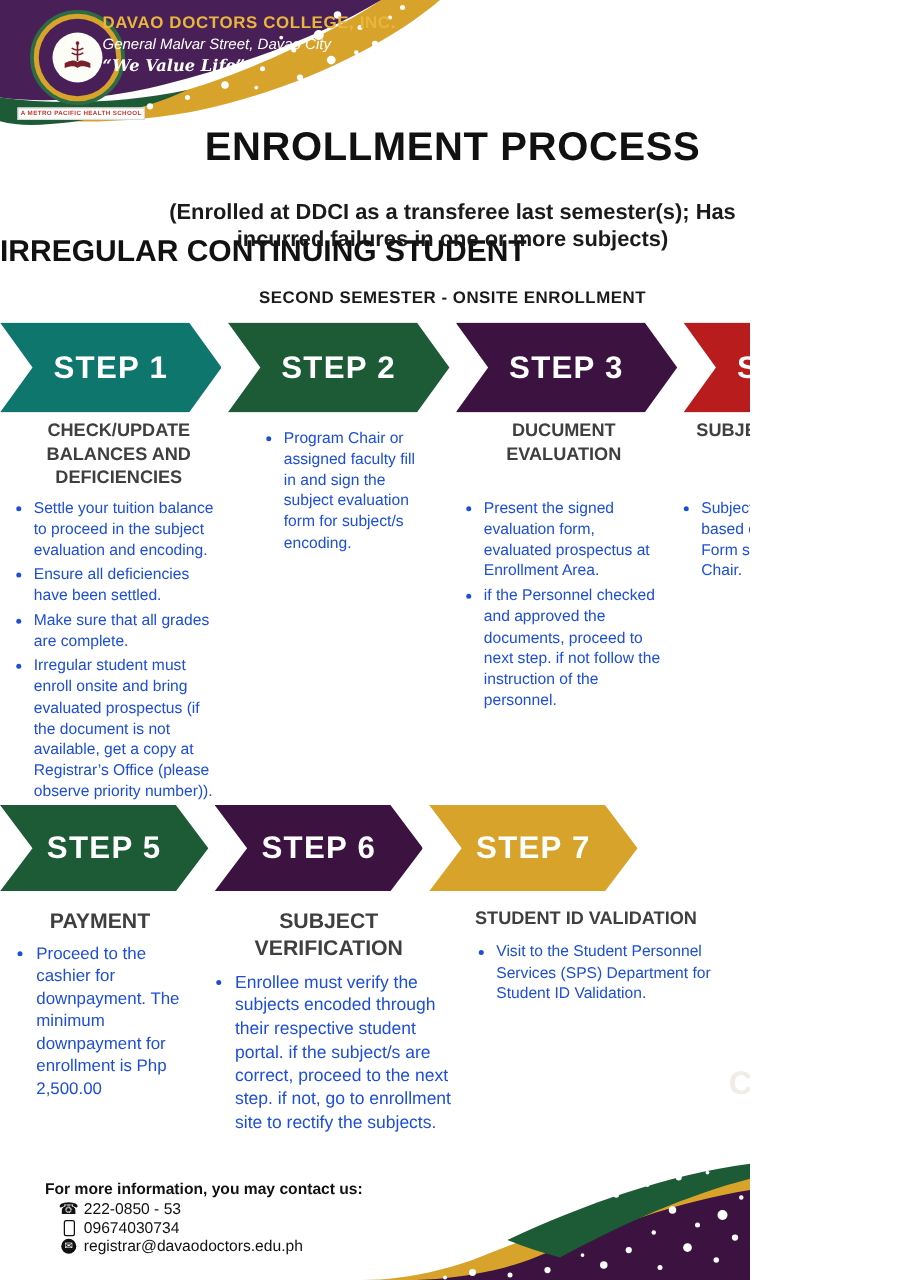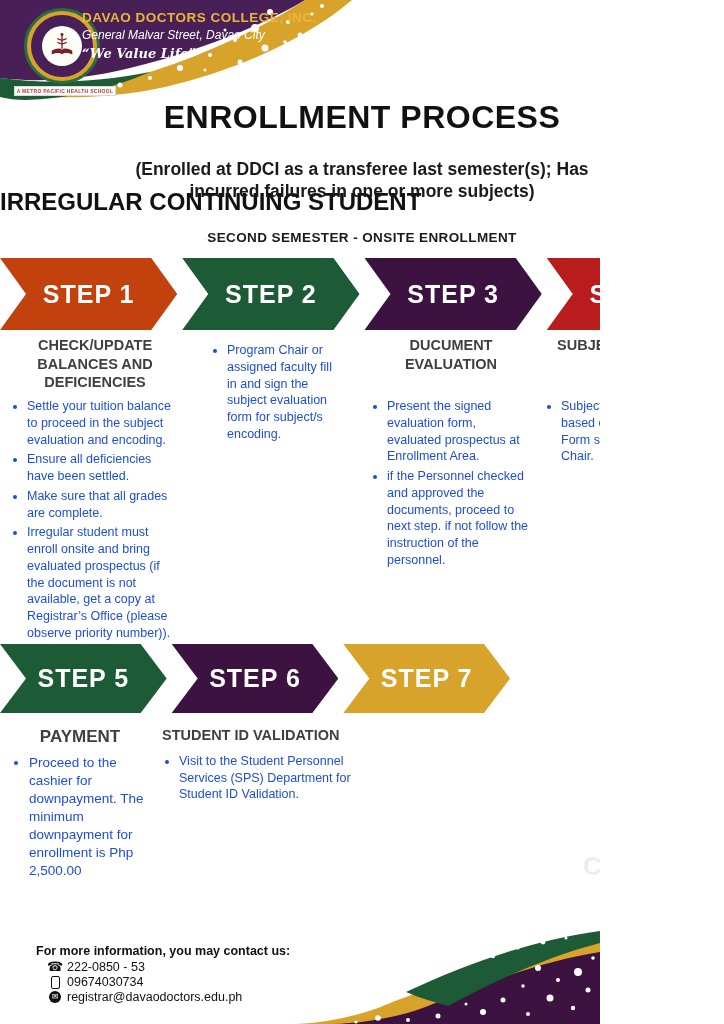--- a/index.html
+++ b/index.html
@@ -129,21 +129,21 @@
     <div id="org-address">General Malvar Street, Davao City</div>
     <div id="org-motto">“We Value Life”</div>
   </div>
 
   <div id="main-title" class="abs">ENROLLMENT PROCESS</div>
   <div id="sub-title" class="abs">IRREGULAR CONTINUING STUDENT</div>
   <div id="note-text" class="abs">(Enrolled at DDCI as a transferee last semester(s); Has incurred failures in one or more subjects)</div>
   <div id="section-label" class="abs">SECOND SEMESTER - ONSITE ENROLLMENT</div>
 
   <div id="row1" class="abs arrow-row">
-    <div class="arrow" style="background-color: #c2410c;">
+    <div class="arrow" style="background-color: #0f766e;">
       <span class="arrow-label">STEP 1</span>
     </div>
     <div class="arrow" style="background-color: rgb(29, 90, 54);">
       <span class="arrow-label">STEP 2</span>
     </div>
     <div class="arrow" style="background-color: rgb(59, 18, 64);">
       <span class="arrow-label">STEP 3</span>
     </div>
     <div class="arrow" style="background-color: #b91c1c;">
       <span class="arrow-label">STEP 4</span>
@@ -190,20 +190,26 @@
     <div class="arrow" style="background-color: rgb(216, 163, 42);">
       <span class="arrow-label">STEP 7</span>
     </div>
   </div>
 
   <div id="row2-content" class="abs cols">
     <div class="col c5">
       <div class="step-title">PAYMENT</div>
       <ul class="bullets">
           <li>Proceed to the cashier for downpayment. The minimum downpayment for enrollment is Php 2,500.00</li>
+        </ul>
+    </div>
+    <div class="col c6">
+      <div class="step-title">SUBJECT VERIFICATION</div>
+      <ul class="bullets">
+          <li>Enrollee must verify the subjects encoded through their respective student portal. if the subject/s are correct, proceed to the next step. if not, go to enrollment site to rectify the subjects.</li>
         </ul>
     </div>
     <div class="col c7">
       <div class="step-title">STUDENT ID VALIDATION</div>
       <ul class="bullets">
           <li>Visit to the Student Personnel Services (SPS) Department for Student ID Validation.</li>
         </ul>
     </div>
   </div>
 

